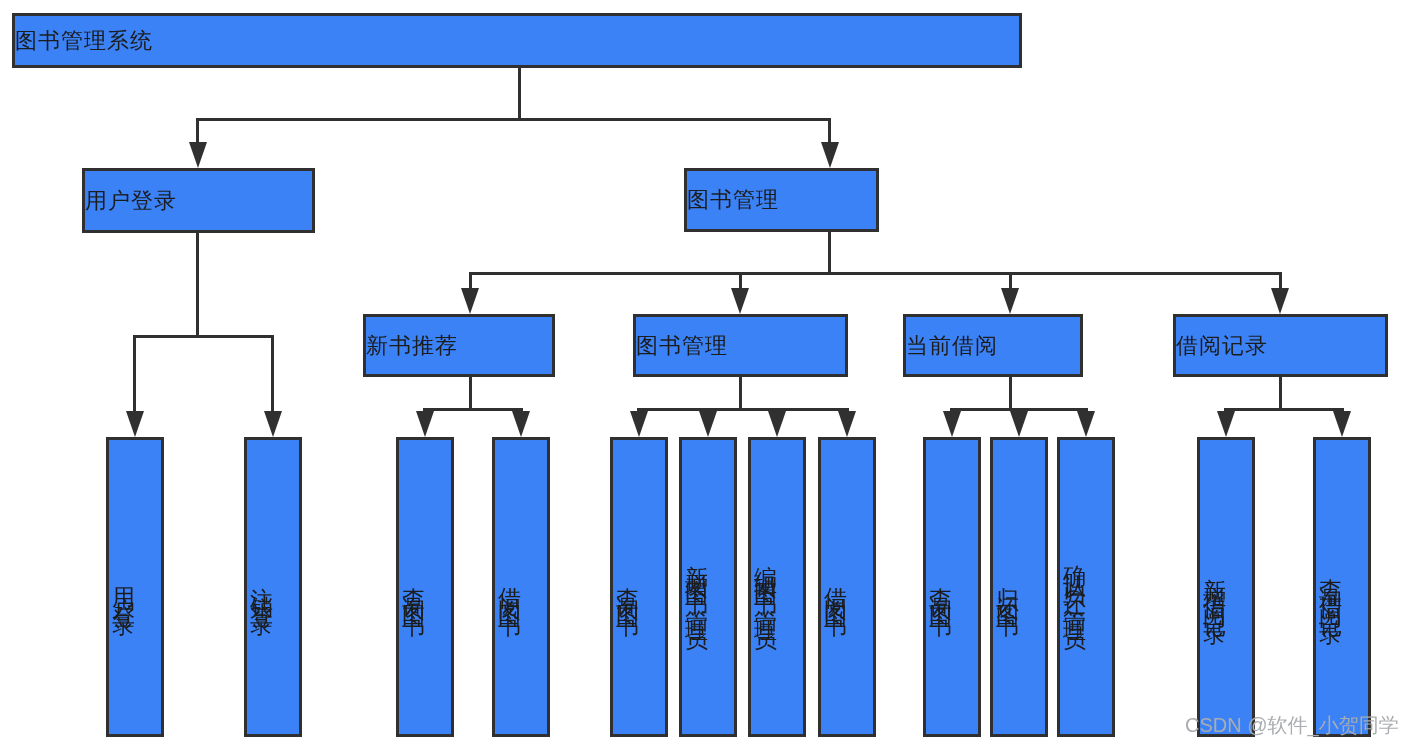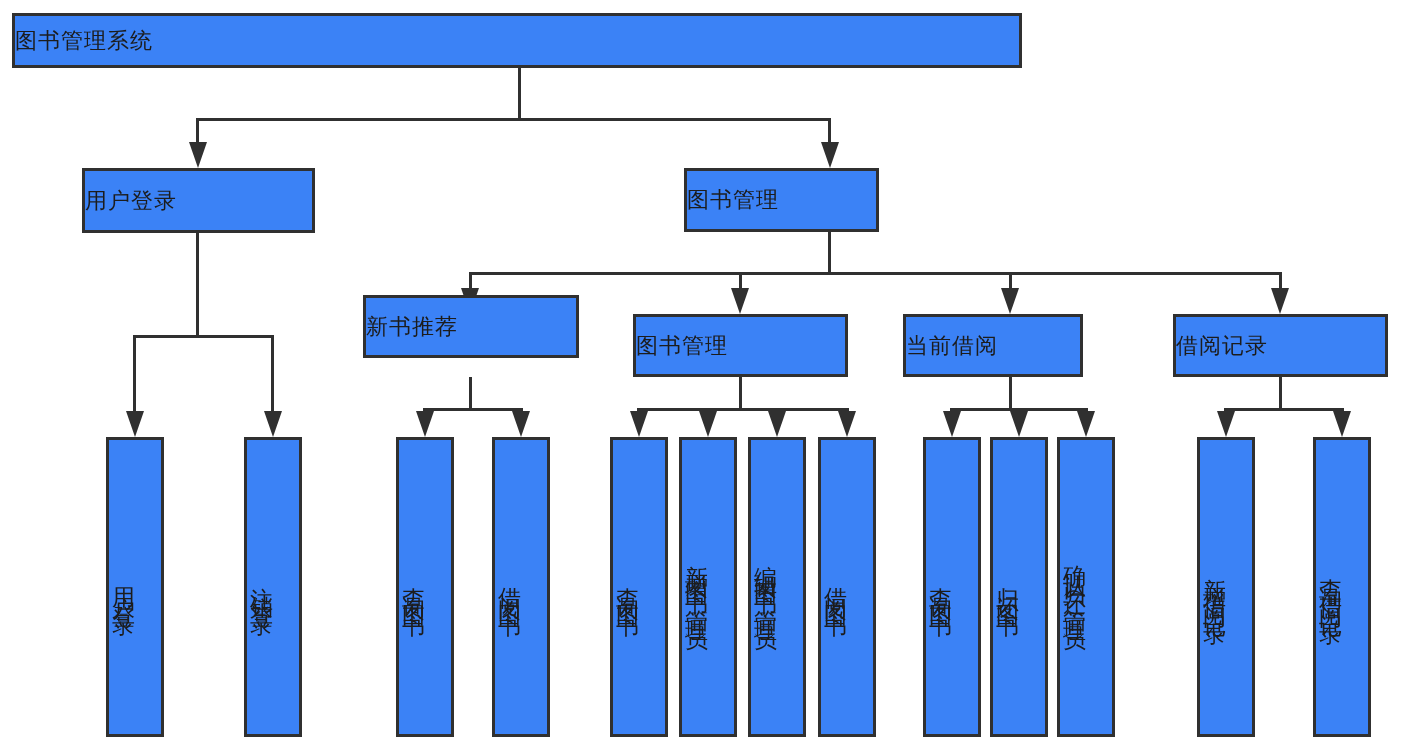--- a/index.html
+++ b/index.html
@@ -109,21 +109,21 @@
     <span class="lbl">图书管理系统</span>
   </div>
 
   <div class="node h" style="left:82px;top:168px;width:233px;height:65px">
     <span class="lbl">用户登录</span>
   </div>
   <div class="node h" style="left:684px;top:168px;width:195px;height:64px">
     <span class="lbl">图书管理</span>
   </div>
 
-  <div class="node h" style="left:363px;top:295px;width:216px;height:63px">
+  <div class="node h" style="left:363px;top:314px;width:192px;height:63px">
     <span class="lbl">新书推荐</span>
   </div>
   <div class="node h" style="left:633px;top:314px;width:215px;height:63px">
     <span class="lbl">图书管理</span>
   </div>
   <div class="node h" style="left:903px;top:314px;width:180px;height:63px">
     <span class="lbl">当前借阅</span>
   </div>
   <div class="node h" style="left:1173px;top:314px;width:215px;height:63px">
     <span class="lbl">借阅记录</span>
@@ -166,14 +166,15 @@
     <span class="lbl">确认归还（管理员）</span>
   </div>
 
   <div class="node v" style="left:1197px;top:437px;width:58px;height:300px">
     <span class="lbl">新增借阅记录</span>
   </div>
   <div class="node v" style="left:1313px;top:437px;width:58px;height:300px">
     <span class="lbl">查询借阅记录</span>
   </div>
 
+  <div class="watermark">CSDN @软件_小贺同学</div>
 
 </div>
 
 </body></html>

